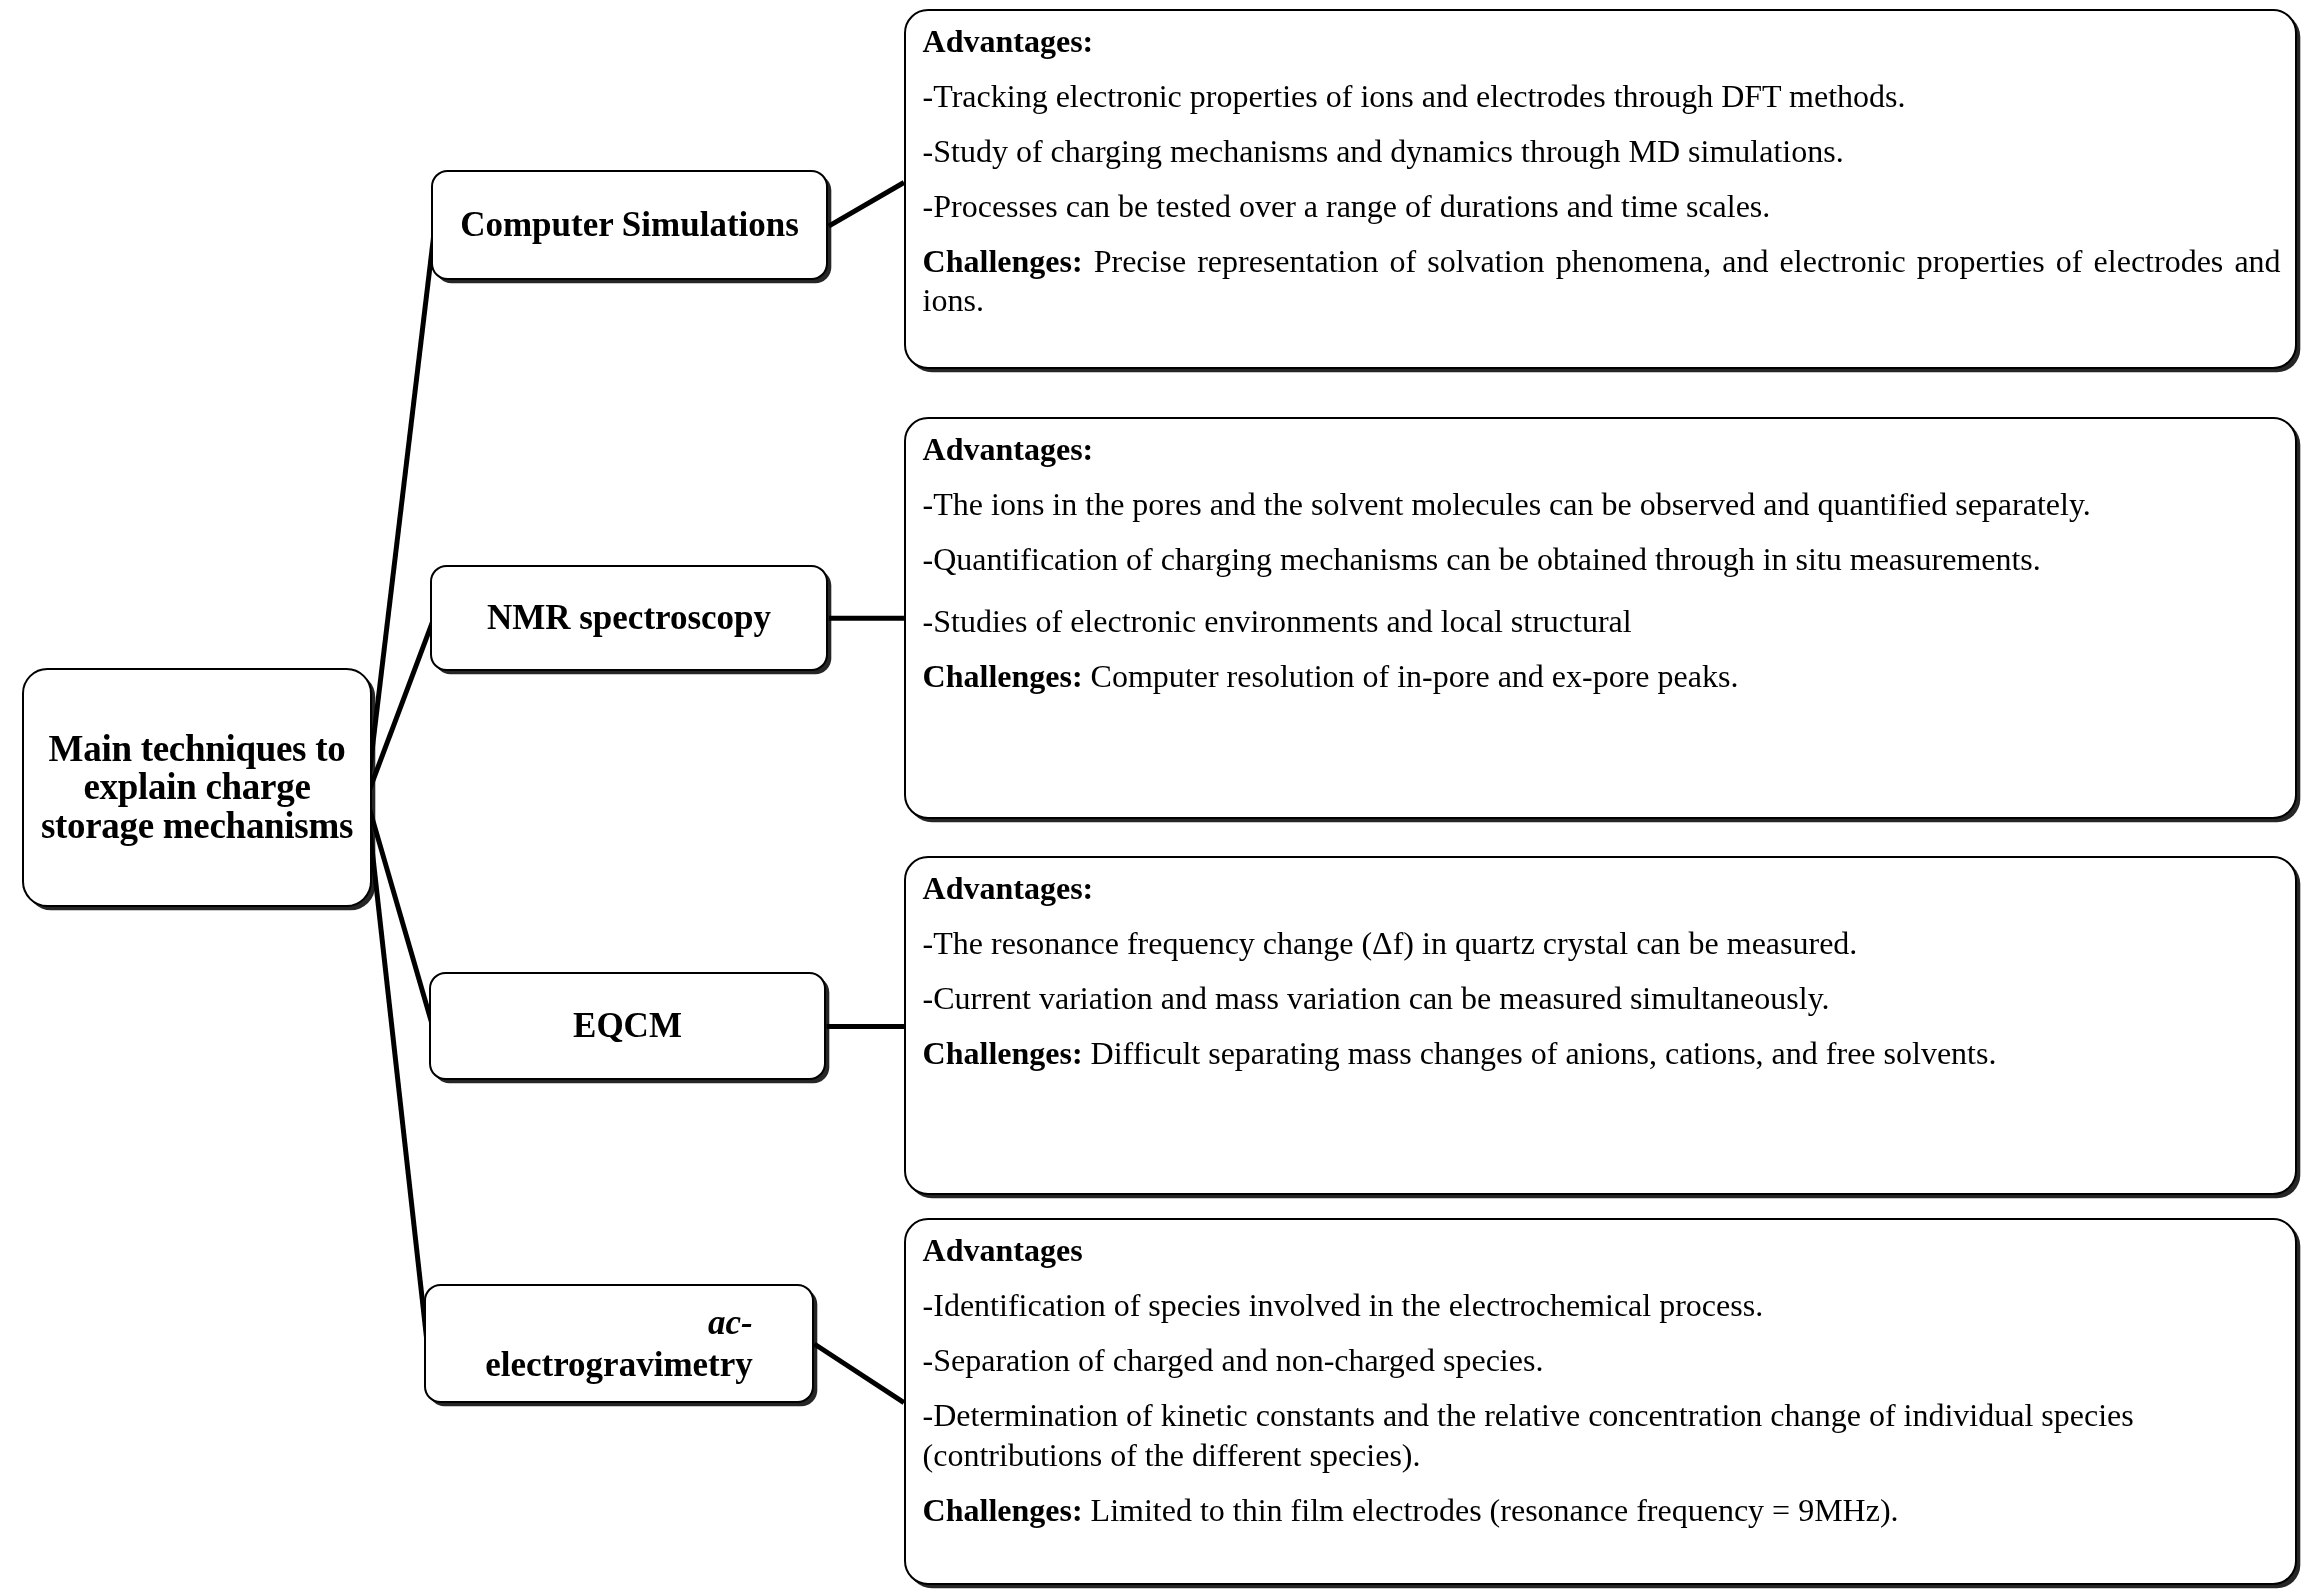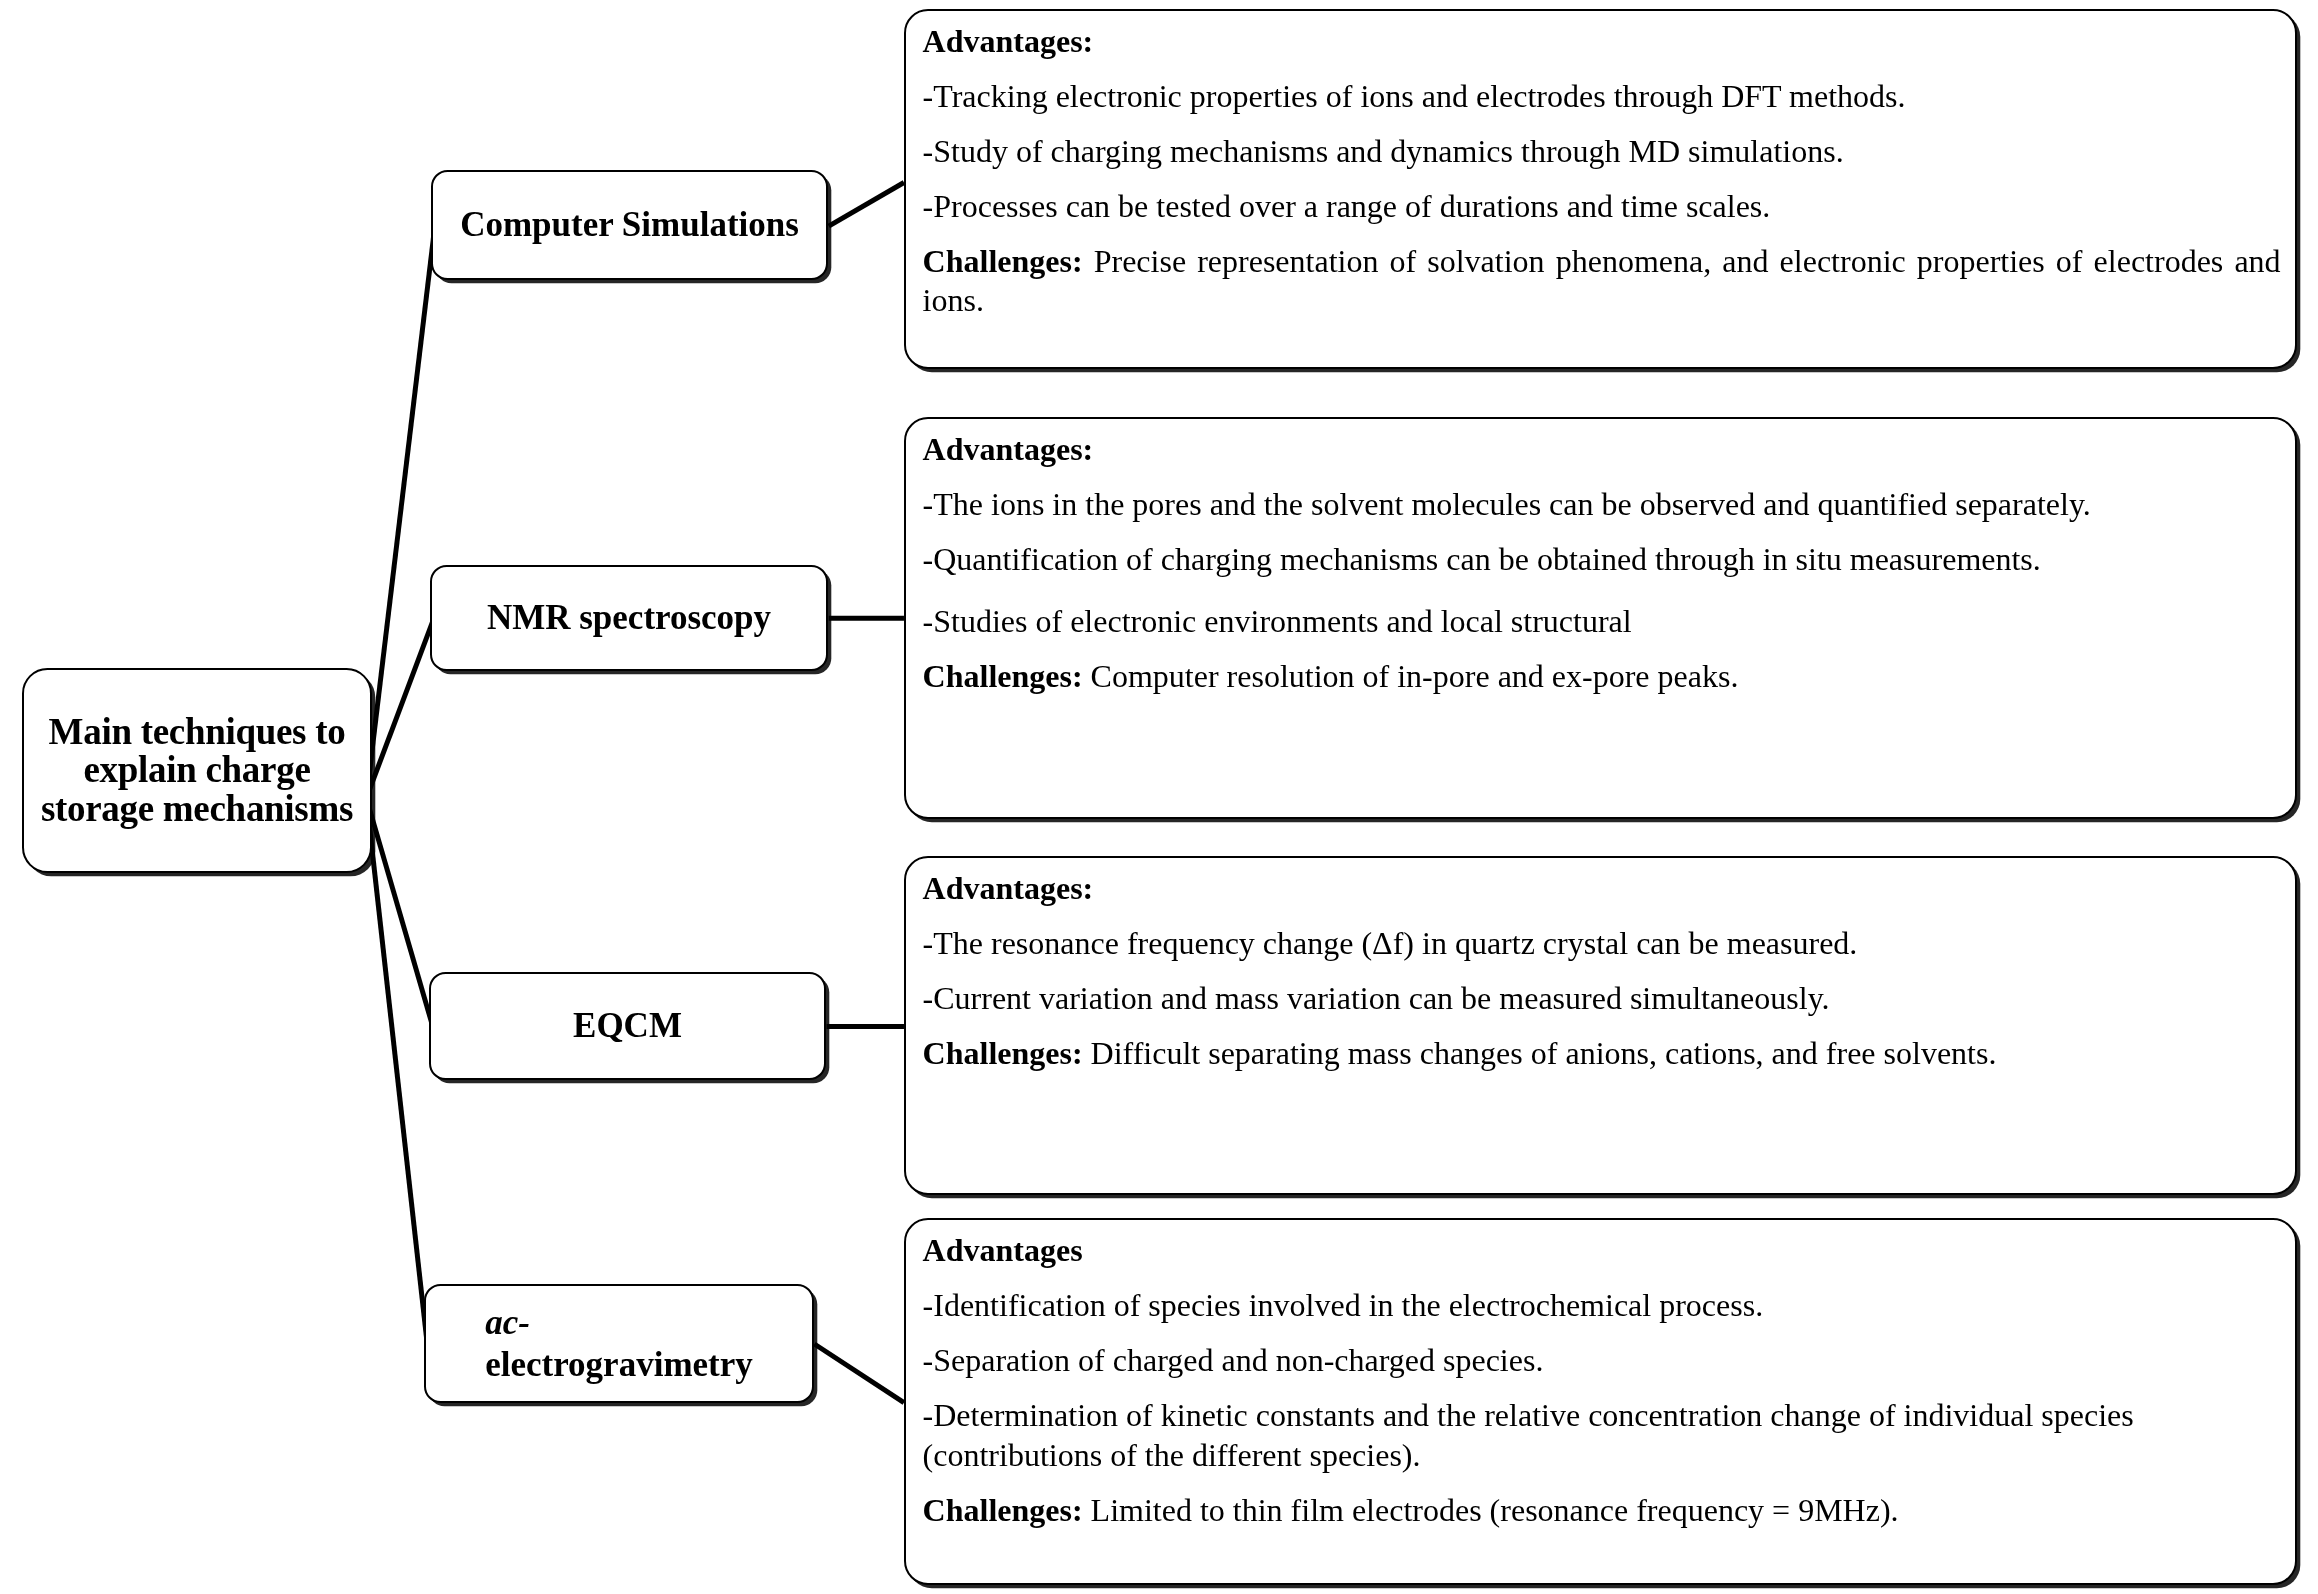--- a/index.html
+++ b/index.html
@@ -38,41 +38,41 @@
     border: 2.8px solid #000000;
     border-radius: 19px;
     box-shadow: 3.9px 3.9px 0 -0.6px rgba(0,0,0,0.85);
   }
 
   
   #root-node {
     left: 22px;
     top: 668px;
     width: 350px;
-    height: 205px;
+    height: 239px;
     display: flex;
     align-items: center;
     justify-content: center;
     text-align: center;
     border-radius: 25.4px;
   }
   #root-node .root-label {
     font-weight: bold;
     font-size: 37px;
     line-height: 1.03;
     letter-spacing: -0.3px;
     padding: 0 7.7px;
   }
 
   
   .tech-node {
     display: flex;
     align-items: center;
     justify-content: center;
-    text-align: left;
+    text-align: right;
     border-radius: 16.6px;
   }
   .tech-label {
     font-weight: bold;
     font-size: 35px;
     line-height: 1.18;
     padding: 0 6.6px;
   }
   .tech-label .ital {
     font-style: italic;

